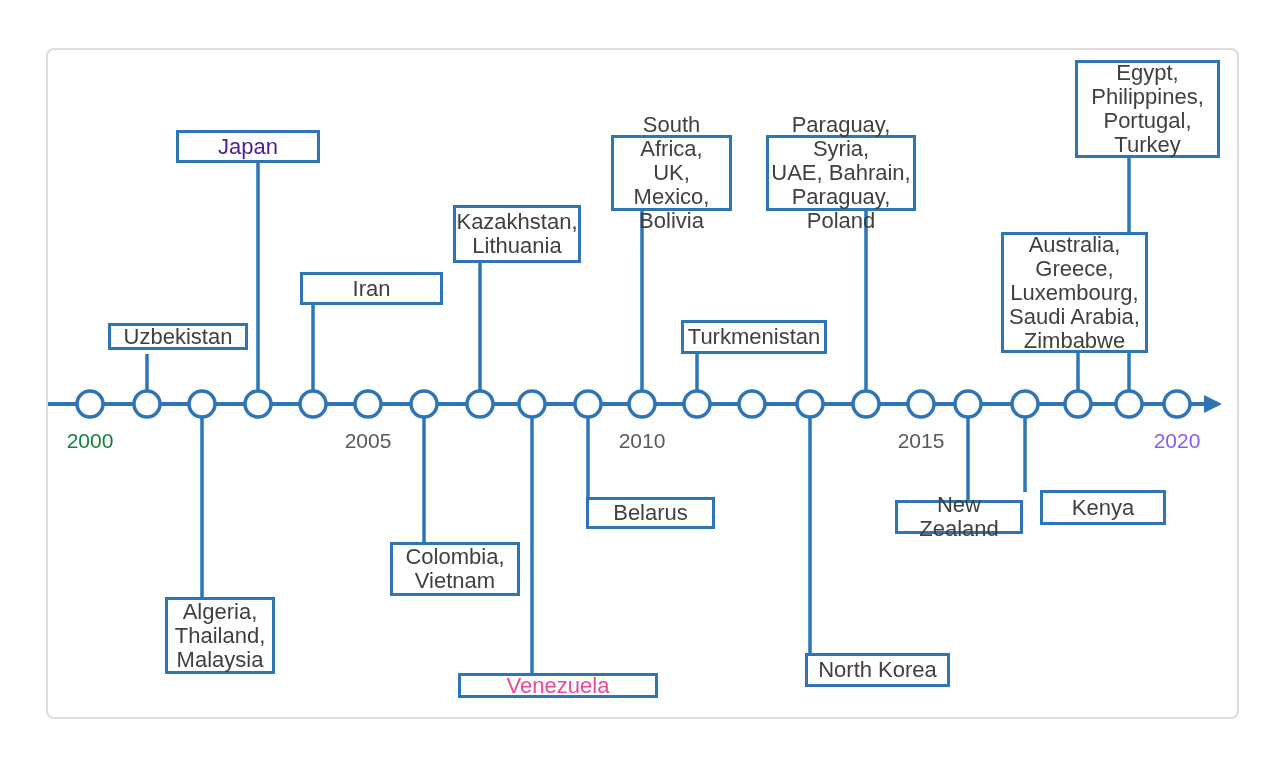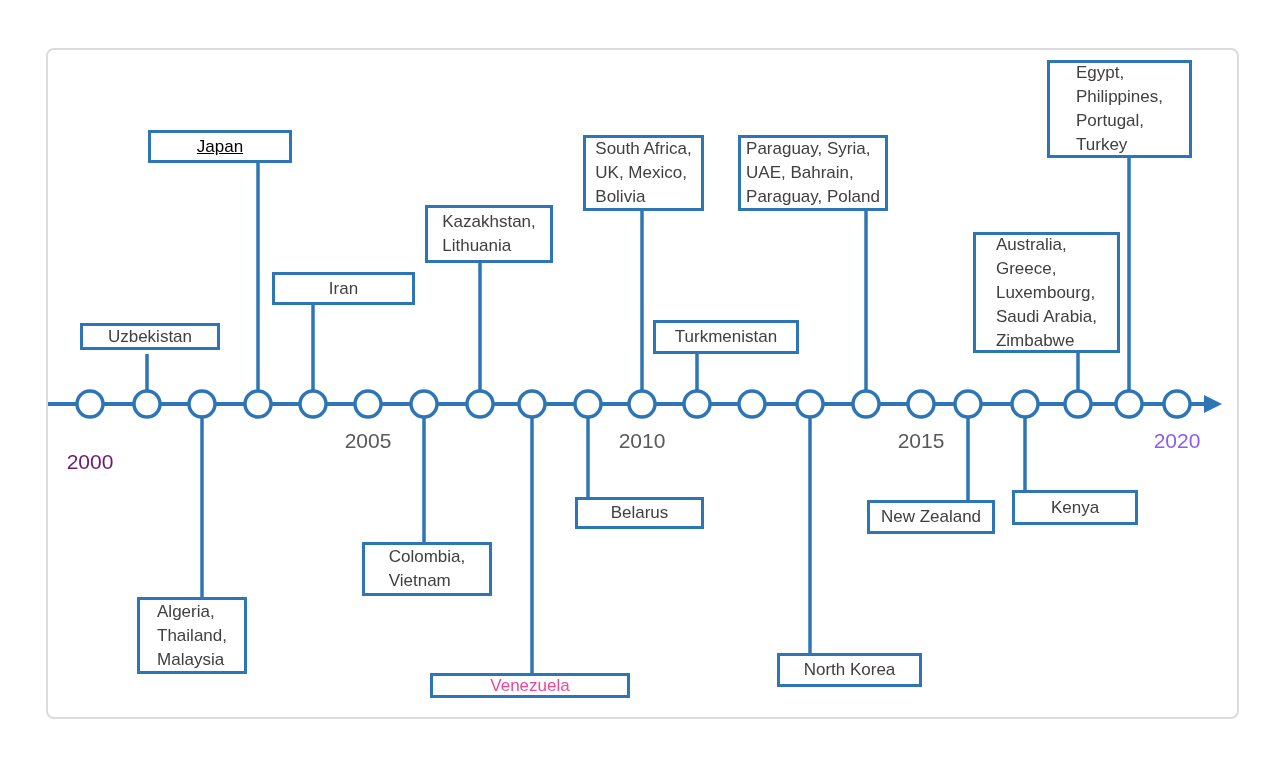--- a/index.html
+++ b/index.html
@@ -27,25 +27,27 @@
     top: 0;
     width: 1280px;
     height: 768px;
   }
   .event-box {
     position: absolute;
     background: #ffffff;
     display: flex;
     align-items: center;
     justify-content: center;
-    font-size: 17px;
+    text-align: center;
+    font-size: 22px;
     line-height: 24px;
     color: #404040;
     box-sizing: border-box;
     z-index: 3;
+    margin-left: 28px;
   }
   .year-label {
     position: absolute;
     font-size: 21px;
     color: #595959;
     transform: translateX(-50%);
     white-space: nowrap;
     z-index: 2;
   }
 </style>
@@ -95,36 +97,36 @@
       <circle cx="1129" cy="404" r="13" fill="#ffffff" stroke="#2e75b6" stroke-width="3.5"></circle>
       <circle cx="1177" cy="404" r="13" fill="#ffffff" stroke="#2e75b6" stroke-width="3.5"></circle>
     </svg>
   <div id="boxes">
       <div class="event-box" style="left: 80px; top: 323px; width: 140px; height: 27px; border: 3px solid rgb(46, 117, 182); color: rgb(64, 64, 64);">
         <div>Uzbekistan</div>
       </div>
       <div class="event-box" style="left: 137px; top: 597px; width: 110px; height: 77px; border: 3px solid rgb(46, 117, 182); color: rgb(64, 64, 64);">
         <div>Algeria,<br>Thailand,<br>Malaysia</div>
       </div>
-      <div class="event-box" style="left: 148px; top: 130px; width: 144px; height: 33px; border: 3px solid rgb(46, 117, 182); color: #000000; text-decoration: underline;">
+      <div class="event-box" style="left: 148px; top: 130px; width: 144px; height: 33px; border: 3px solid rgb(46, 117, 182); color: #4c1d95;">
         <div>Japan</div>
       </div>
       <div class="event-box" style="left: 272px; top: 272px; width: 143px; height: 33px; border: 3px solid rgb(46, 117, 182); color: rgb(64, 64, 64);">
         <div>Iran</div>
       </div>
       <div class="event-box" style="left: 362px; top: 542px; width: 130px; height: 54px; border: 3px solid rgb(46, 117, 182); color: rgb(64, 64, 64);">
         <div>Colombia,<br>Vietnam</div>
       </div>
       <div class="event-box" style="left: 425px; top: 205px; width: 128px; height: 58px; border: 3px solid rgb(46, 117, 182); color: rgb(64, 64, 64);">
         <div>Kazakhstan,<br>Lithuania</div>
       </div>
       <div class="event-box" style="left: 430px; top: 673px; width: 200px; height: 25px; border: 3px solid rgb(46, 117, 182); color: #ec4899;">
         <div>Venezuela</div>
       </div>
-      <div class="event-box" style="left: 575px; top: 497px; width: 129px; height: 32px; border: 3px solid rgb(46, 117, 182); color: rgb(64, 64, 64);">
+      <div class="event-box" style="left: 558px; top: 497px; width: 129px; height: 32px; border: 3px solid rgb(46, 117, 182); color: rgb(64, 64, 64);">
         <div>Belarus</div>
       </div>
       <div class="event-box" style="left: 583px; top: 135px; width: 121px; height: 76px; border: 3px solid rgb(46, 117, 182); color: rgb(64, 64, 64);">
         <div>South Africa,<br>UK, Mexico,<br>Bolivia</div>
       </div>
       <div class="event-box" style="left: 653px; top: 320px; width: 146px; height: 34px; border: 3px solid rgb(46, 117, 182); color: rgb(64, 64, 64);">
         <div>Turkmenistan</div>
       </div>
       <div class="event-box" style="left: 777px; top: 653px; width: 145px; height: 34px; border: 3px solid rgb(46, 117, 182); color: rgb(64, 64, 64);">
         <div>North Korea</div>
@@ -139,19 +141,19 @@
         <div>Kenya</div>
       </div>
       <div class="event-box" style="left: 973px; top: 232px; width: 147px; height: 121px; border: 3px solid rgb(46, 117, 182); color: rgb(64, 64, 64);">
         <div>Australia,<br>Greece,<br>Luxembourg,<br>Saudi Arabia,<br>Zimbabwe</div>
       </div>
       <div class="event-box" style="left: 1047px; top: 60px; width: 145px; height: 98px; border: 3px solid rgb(46, 117, 182); color: rgb(64, 64, 64);">
         <div>Egypt,<br>Philippines,<br>Portugal,<br>Turkey</div>
       </div>
     </div>
   <div id="years">
-      <div class="year-label" style="left: 90px; top: 429px; color: #701a75; margin-top: 21px;">2000</div>
+      <div class="year-label" style="left: 90px; top: 429px; color: #15803d;">2000</div>
       <div class="year-label" style="left: 368px; top: 429px; color: rgb(89, 89, 89);">2005</div>
       <div class="year-label" style="left: 642px; top: 429px; color: rgb(89, 89, 89);">2010</div>
       <div class="year-label" style="left: 921px; top: 429px; color: rgb(89, 89, 89);">2015</div>
       <div class="year-label" style="left: 1177px; top: 429px; color: #8b5cf6;">2020</div>
     </div>
 </div>
 
 </body></html>

